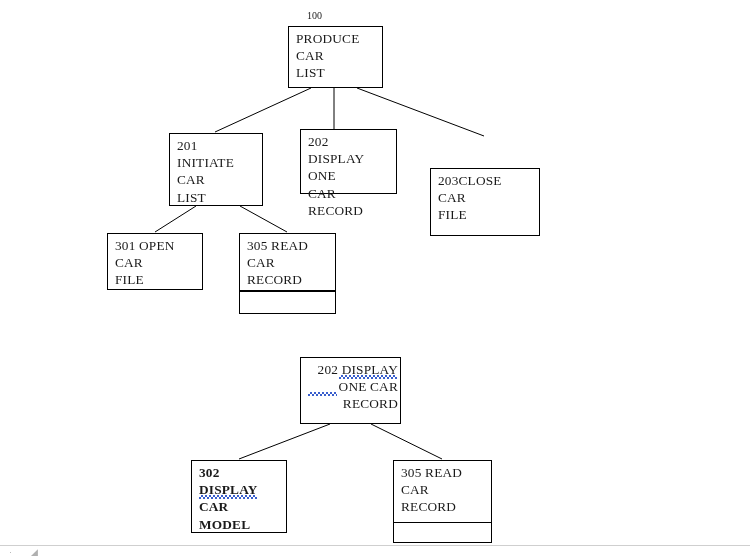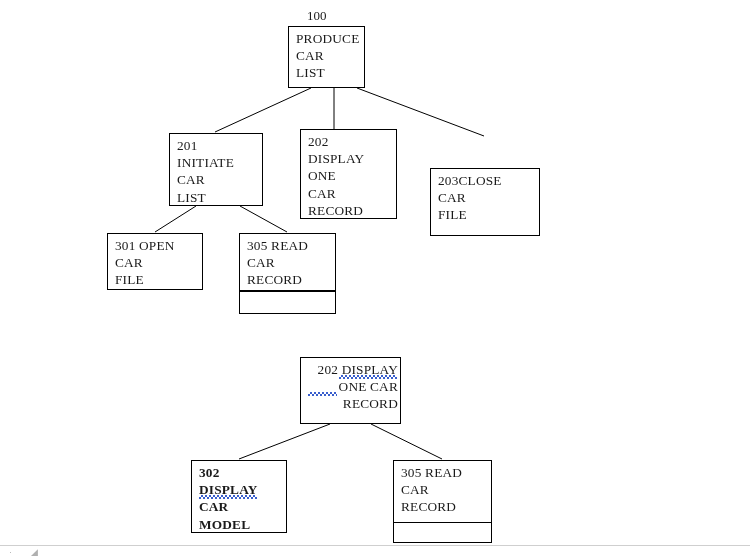--- a/index.html
+++ b/index.html
@@ -37,21 +37,21 @@
   
   .divider {
     position: absolute;
     left: 0;
     right: 0;
     background: #000000;
   }
   
   .caption {
     position: absolute;
-    font-size: 13px;
+    font-size: 10px;
     line-height: 15px;
     color: #1a1a1a;
     z-index: 3;
     white-space: nowrap;
   }
   
   #links {
     position: absolute;
     left: 0;
     top: 0;
@@ -109,34 +109,34 @@
 
     <line x1="196" y1="206" x2="155" y2="232"></line>
     <line x1="240" y1="206" x2="287" y2="232"></line>
 
     <line x1="330" y1="424" x2="239" y2="459"></line>
     <line x1="371" y1="424" x2="442" y2="459"></line>
   </svg>
 
   <div class="caption" style="left:307px; top:8px;">100</div>
 
-  <div class="node" style="left:288px; top:26px; width:77px; height:62px;padding-left:16px;">
+  <div class="node" style="left:288px; top:26px; width:95px; height:62px;padding-left:16px;">
     <div class="node-text">PRODUCE
 CAR
  LIST</div>
   </div>
 
   <div class="node" style="left:169px; top:133px; width:94px; height:73px;text-decoration:underline;">
     <div class="node-text">201
 INITIATE
 CAR
 LIST</div>
   </div>
 
-  <div class="node" style="left:300px; top:129px; width:97px; height:90px;">
+  <div class="node" style="left:300px; top:129px; width:97px; height:65px;">
     <div class="node-text">202
 DISPLAY
 ONE
 CAR
 RECORD</div>
   </div>
 
   <div class="node" style="left:430px; top:136px; width:110px; height:68px;margin-top:32px;">
     <div class="node-text">203CLOSE
 CAR

